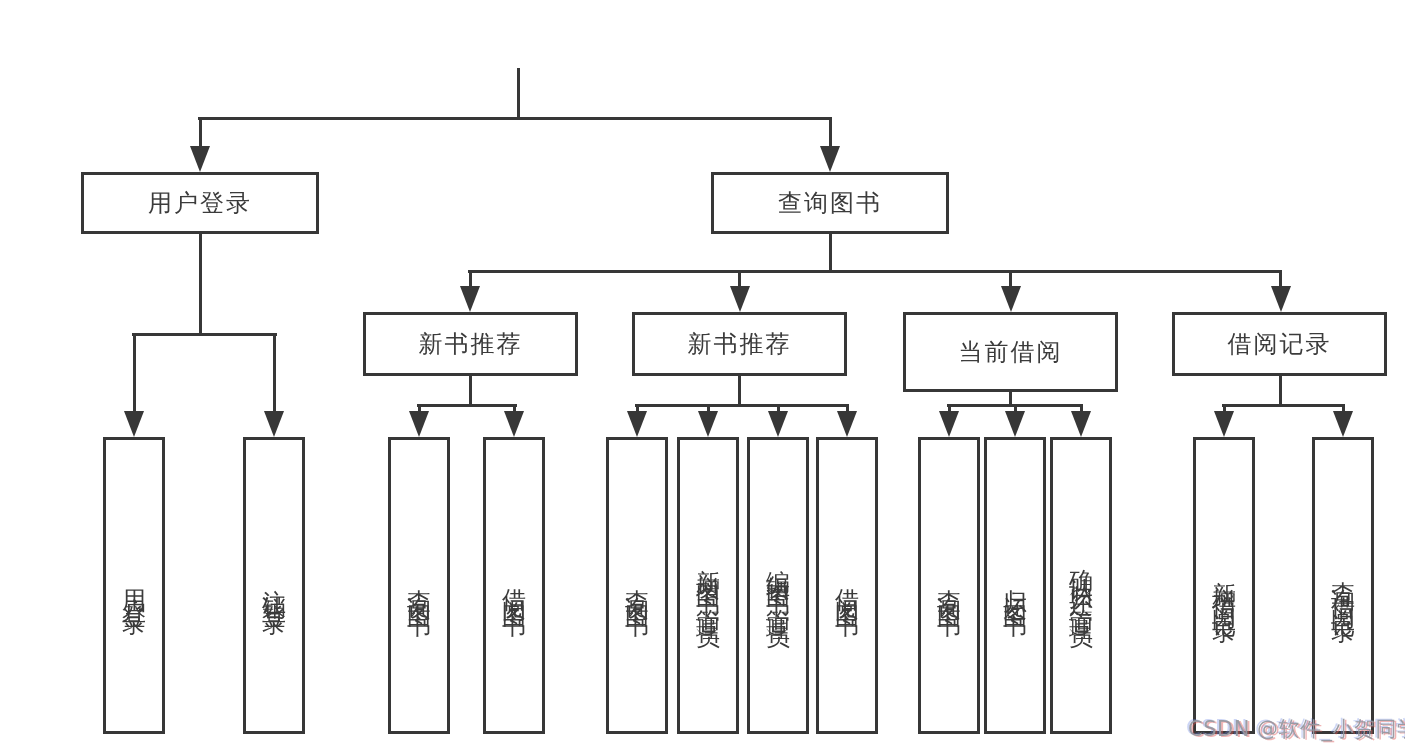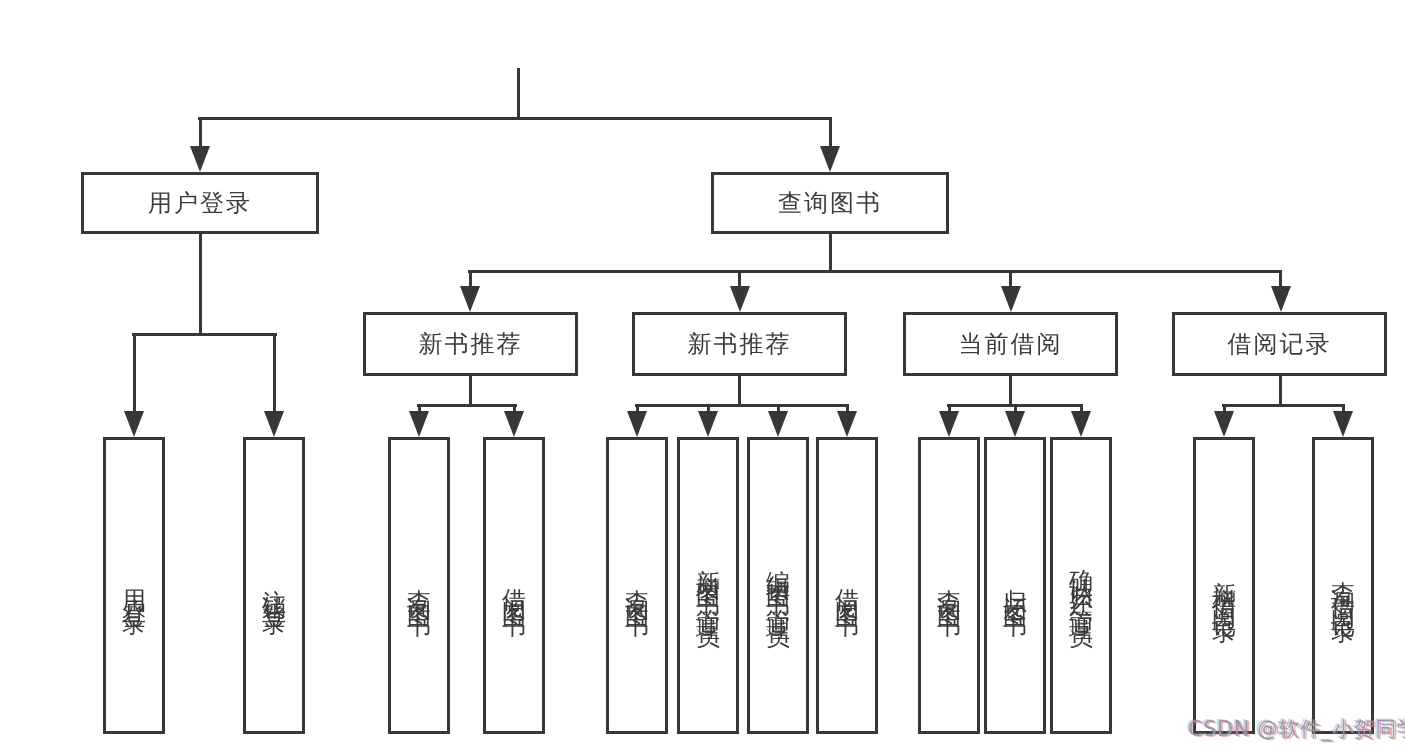--- a/index.html
+++ b/index.html
@@ -95,21 +95,21 @@
   <div class="vl" style="left:1341.5px;top:404px;height:11px;"></div>
   <div class="ah" style="left:1214px;top:411px;"></div>
   <div class="ah" style="left:1333px;top:411px;"></div>
 
 
   <div class="box h" style="left:81px;top:172px;width:238px;height:62px;">用户登录</div>
   <div class="box h" style="left:711px;top:172px;width:238px;height:62px;">查询图书</div>
 
   <div class="box h" style="left:363px;top:312px;width:215px;height:64px;">新书推荐</div>
   <div class="box h" style="left:632px;top:312px;width:215px;height:64px;">新书推荐</div>
-  <div class="box h" style="left:903px;top:312px;width:215px;height:64px;">当前借阅</div>
+  <div class="box h" style="left:903px;top:312px;width:215px;height:80px;">当前借阅</div>
   <div class="box h" style="left:1172px;top:312px;width:215px;height:64px;">借阅记录</div>
 
   <div class="box v" style="left:103px;top:437px;width:62px;height:297px;">用户登录</div>
   <div class="box v" style="left:243px;top:437px;width:62px;height:297px;">注销登录</div>
 
   <div class="box v" style="left:388px;top:437px;width:62px;height:297px;">查询图书</div>
   <div class="box v" style="left:483px;top:437px;width:62px;height:297px;">借阅图书</div>
 
   <div class="box v" style="left:606px;top:437px;width:62px;height:297px;">查询图书</div>
   <div class="box v" style="left:677px;top:437px;width:62px;height:297px;">新增图书（管理员）</div>

